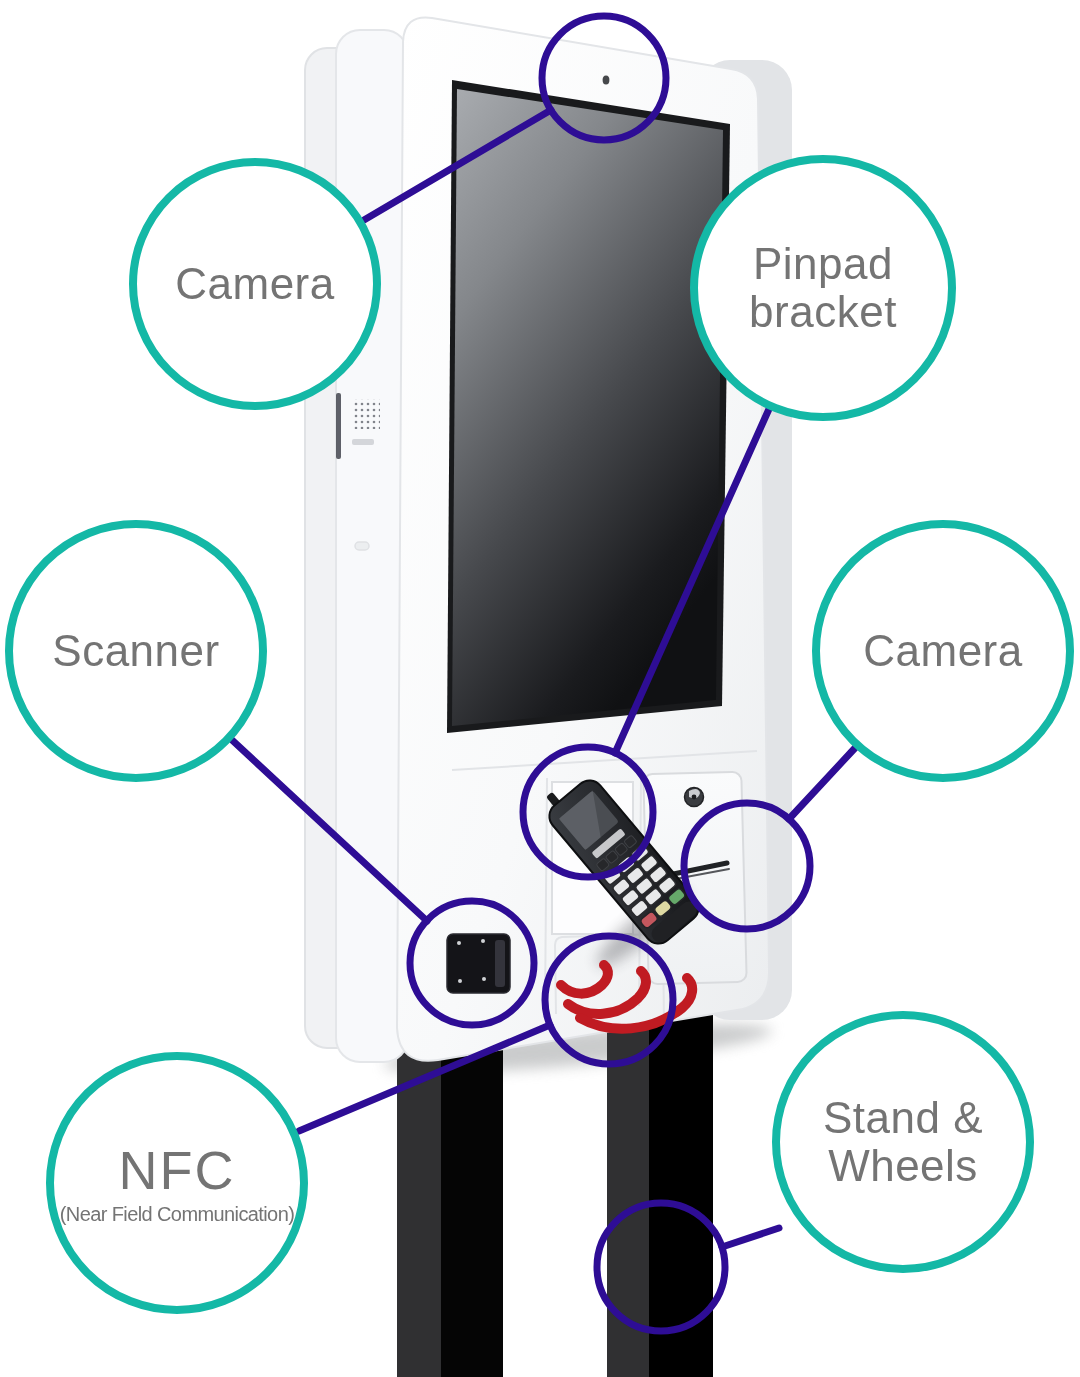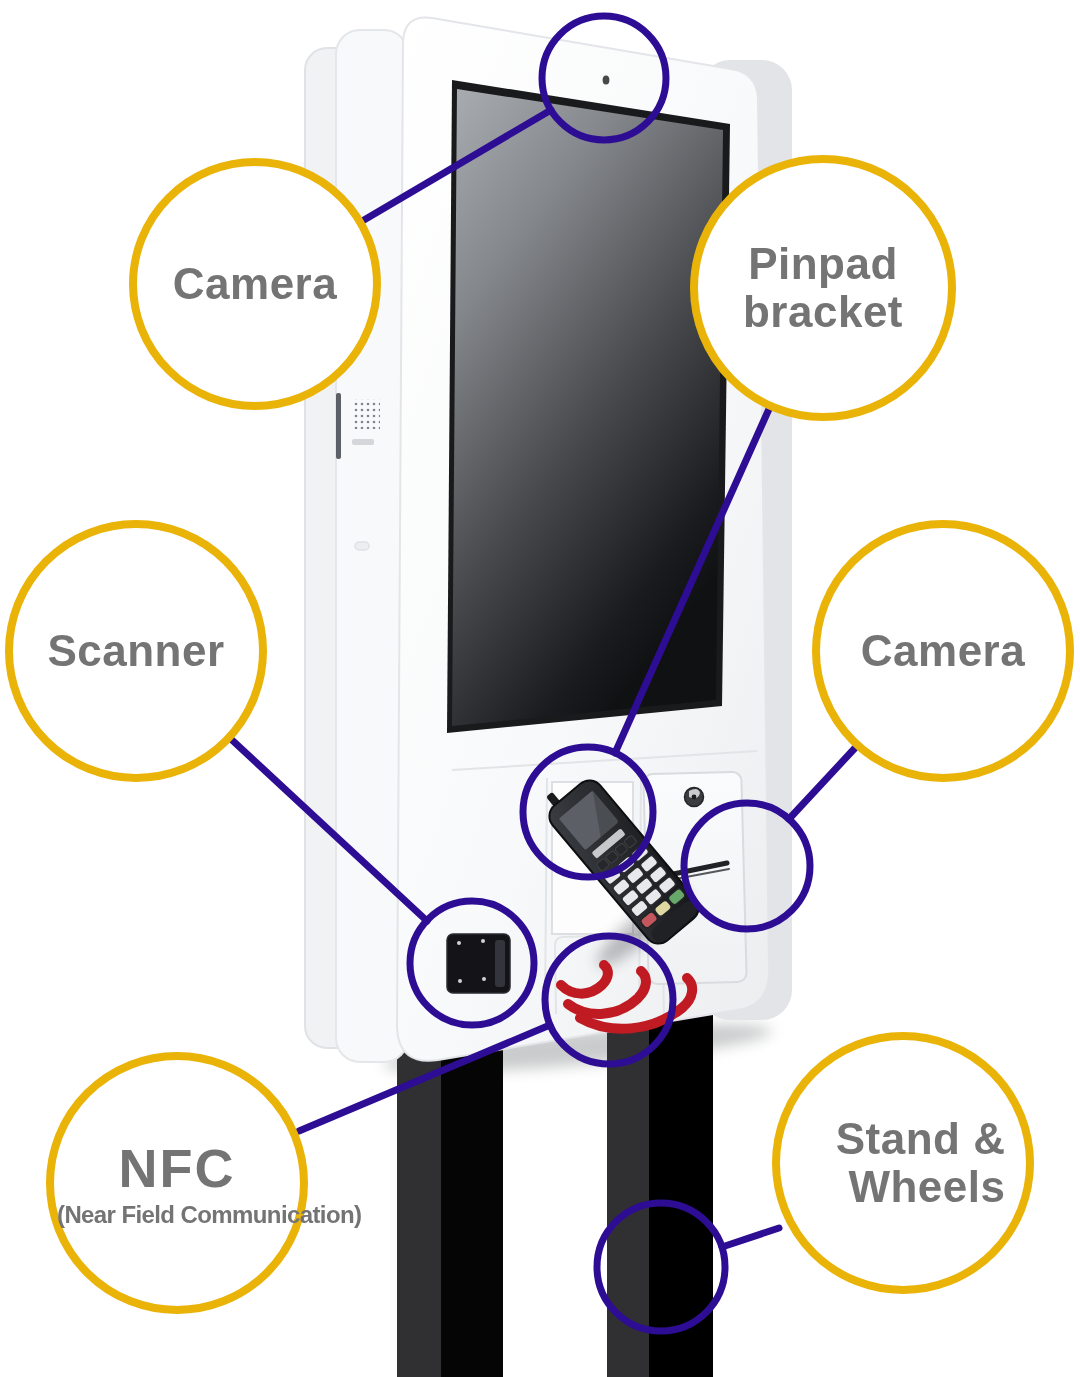--- a/index.html
+++ b/index.html
@@ -3,33 +3,33 @@
 <meta charset="utf-8">
 <style>
   html,body{margin:0;padding:0;background:#ffffff;}
   .stage{
     position:relative;width:1080px;height:1377px;background:#ffffff;overflow:hidden;
     font-family:"Liberation Sans",sans-serif;
   }
   .stage svg.scene{position:absolute;left:0;top:0;width:1080px;height:1377px;display:block;}
   .callout{
     position:absolute;box-sizing:border-box;
-    border:8px solid #eab308;border-radius:50%;background:#ffffff;
+    border:8px solid #14b8a6;border-radius:50%;background:#ffffff;
     display:flex;flex-direction:column;align-items:center;justify-content:center;
-    text-align:center;color:#747474;font-weight:bold;z-index:5;
+    text-align:center;color:#747474;font-weight:normal;z-index:5;
   }
   .callout .main{font-size:44px;line-height:1.1;max-width:205px;letter-spacing:0.5px;}
-  .callout .sub{font-size:24px;line-height:1.05;margin-top:3px;max-width:240px;letter-spacing:-0.6px;white-space:nowrap;}
+  .callout .sub{font-size:20px;line-height:1.05;margin-top:3px;max-width:240px;letter-spacing:-0.6px;white-space:nowrap;}
   .c-camera {left:129px;top:158px;width:252px;height:252px;}
   .c-pinpad {left:690px;top:155px;width:266px;height:266px;align-items:center;}
   .c-scanner{left:5px;  top:520px;width:262px;height:262px;}
   .c-printer{left:812px;top:520px;width:262px;height:262px;}
   .c-nfc    {left:46px; top:1052px;width:262px;height:262px;text-align:right;}
   .c-nfc .main{font-size:54px;letter-spacing:2px;}
-  .c-stand  {left:772px;top:1032px;width:262px;height:262px;text-align:right;}
+  .c-stand  {left:772px;top:1011px;width:262px;height:262px;}
 </style>
 </head>
 <body>
 
 <div class="stage">
 
   <svg class="scene" viewBox="0 0 1080 1377">
     <defs>
       <linearGradient id="bodyGrad" x1="0" y1="0" x2="1" y2="1">
         <stop offset="0" stop-color="#ffffff"></stop>

